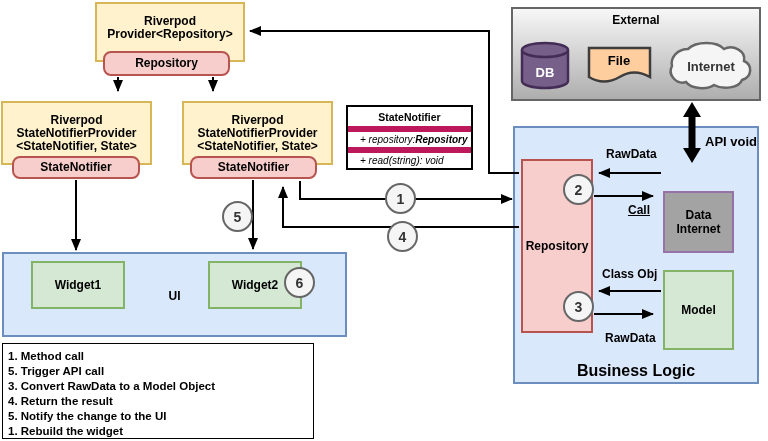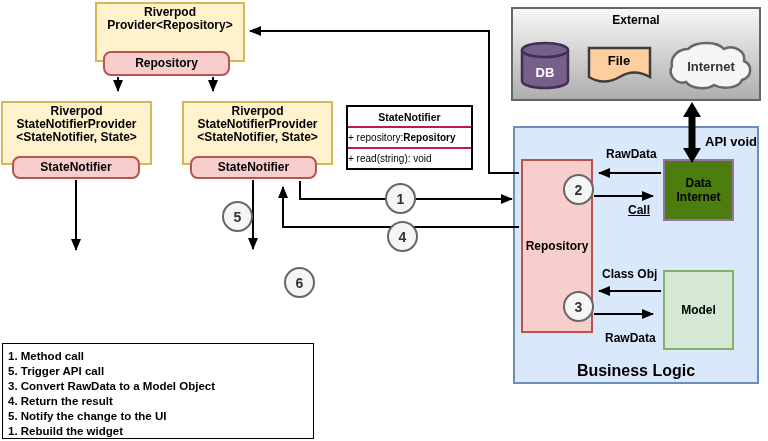--- a/index.html
+++ b/index.html
@@ -7,26 +7,26 @@
   body { font-family:"Liberation Sans", sans-serif; }
   .canvas { position:relative; width:768px; height:441px; background:#ffffff; overflow:hidden; }
   .abs { position:absolute; }
   .centered { display:flex; align-items:center; justify-content:center; }
   .col { display:flex; flex-direction:column; align-items:center; }
   .bold { font-weight:bold; }
   .box-yellow { background:#fff2cc; border:2px solid #d6b656; }
   .box-pink-rounded { background:#f8cecc; border:2px solid #b85450; border-radius:8px; }
   .box-blue { background:#dae8fc; border:2px solid #6c8ebf; }
   .box-green { background:#d5e8d4; border:2px solid #82b366; }
-  .box-purple { background:#4d7c0f; border:2px solid #9673a6; }
+  .box-purple { background:#a3a3a3; border:2px solid #9673a6;margin-top:32px; }
   .lbl12 { font-size:12px; font-weight:bold; color:#000; line-height:13px; }
-  .ytext { padding-top:2px; text-align:center; }
+  .ytext { padding-top:11px; text-align:center; }
   .uml { background:#ffffff; border:2px solid #000000; display:flex; flex-direction:column; font-size:10px; color:#000; }
   .uml-header { height:19px; display:flex; align-items:center; justify-content:center; font-weight:bold; font-size:10.5px; }
-  .uml-row { flex:1; display:flex; align-items:center; padding-left:0; border-top:2px solid #be185d; }
+  .uml-row { flex:1; display:flex; align-items:center; padding-left:12px; border-top:6px solid #be185d;font-style:italic; }
   .external { background:linear-gradient(#f7f7f7,#aeaeae); border:2px solid #666666; }
   .badge { width:31px; height:31px; border-radius:50%; background:#f5f5f5; border:2px solid #666666;
            color:#333333; font-weight:bold; font-size:14px; display:flex; align-items:center; justify-content:center; }
   .wires { position:absolute; left:0; top:0; pointer-events:none; }
   .legend { background:#ffffff; border:1px solid #000000; padding:5px 0 0 5px; }
   .legend div { font-size:11.5px; font-weight:bold; color:#000; line-height:15px; white-space:nowrap; }
   .small-label { font-size:12px; font-weight:bold; color:#000; white-space:nowrap; }
 </style>
 </head>
 <body>
@@ -102,20 +102,29 @@
       <span>Model</span>
     </div>
     <div class="abs small-label" style="left:190px;top:6px;font-size:13px;">API void</div>
     <div class="abs small-label" style="left:91px;top:19px;">RawData</div>
     <div class="abs small-label" style="left:95px;top:75px;width:40px;text-align:right;text-decoration:underline;">Call</div>
     <div class="abs small-label" style="left:87px;top:139px;">Class Obj</div>
     <div class="abs small-label" style="left:90px;top:203px;">RawData</div>
     <div class="abs" style="left:0;top:234px;width:100%;text-align:center;font-size:16px;font-weight:bold;color:#000;">Business Logic</div>
   </div>
 
+  <div class="abs box-blue" style="left:2px;top:252px;width:345px;height:85px;">
+    <div class="abs box-green centered lbl12" style="left:27px;top:7px;width:94px;height:48px;">
+      <span>Widget1</span>
+    </div>
+    <div class="abs box-green centered lbl12" style="left:204px;top:7px;width:94px;height:48px;">
+      <span>Widget2</span>
+    </div>
+    <div class="abs lbl12" style="left:0;top:36px;width:100%;text-align:center;">UI</div>
+  </div>
 
   <div class="abs legend" style="left:2px;top:343px;width:312px;height:96px;">
     <div>1. Method call</div>
     <div>5. Trigger API call</div>
     <div>3. Convert RawData to a Model Object</div>
     <div>4. Return the result</div>
     <div>5. Notify the change to the UI</div>
     <div>1. Rebuild the widget</div>
   </div>
 

